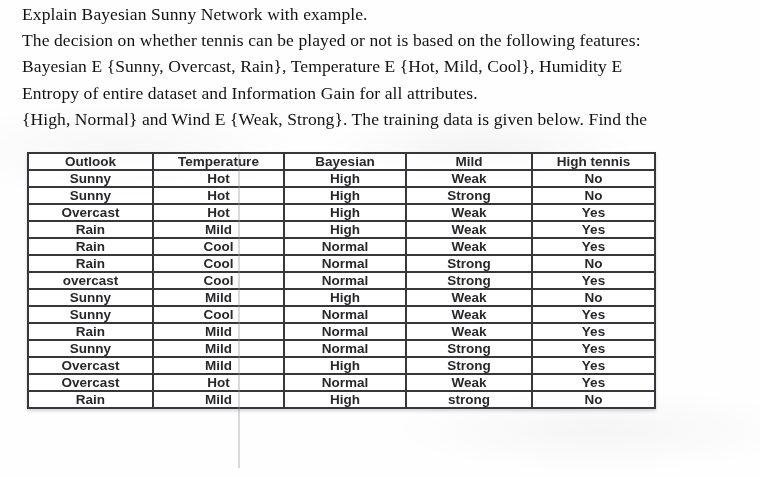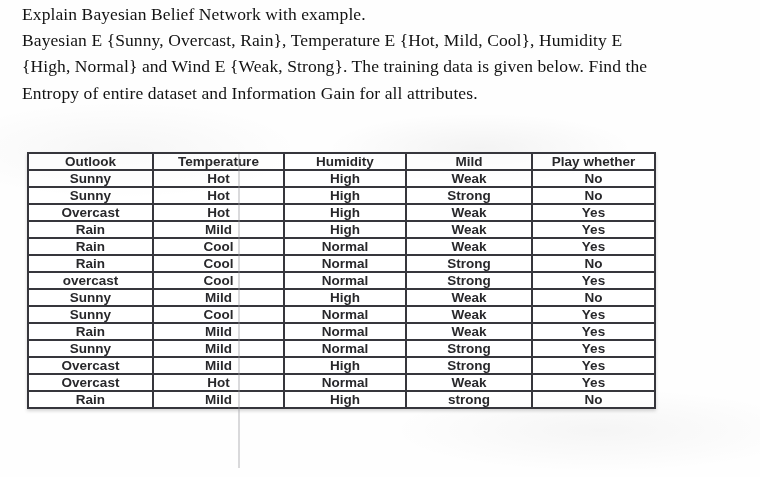--- a/index.html
+++ b/index.html
@@ -57,41 +57,42 @@
     background: rgba(150,150,155,0.35);
     pointer-events: none;
   }
 </style>
 </head>
 <body>
 
 <div class="page">
 
   <div class="question">
-    <div>Explain Bayesian Belief Network with example.</div>
+    <div>Explain Bayesian Sunny Network with example.</div>
+    <div>The decision on whether tennis can be played or not is based on the following features:</div>
     <div>Bayesian E {Sunny, Overcast, Rain}, Temperature E {Hot, Mild, Cool}, Humidity E</div>
+    <div>Entropy of entire dataset and Information Gain for all attributes.</div>
     <div>{High, Normal} and Wind E {Weak, Strong}. The training data is given below. Find the</div>
-    <div>Entropy of entire dataset and Information Gain for all attributes.</div>
   </div>
 
   <table class="train">
     <colgroup>
       <col style="width:125px">
       <col style="width:131px">
       <col style="width:122px">
       <col style="width:126px">
       <col style="width:123px">
     </colgroup>
     <thead>
       <tr>
         <th>Outlook</th>
         <th>Temperature</th>
-        <th>Humidity</th>
+        <th>Bayesian</th>
         <th>Mild</th>
-        <th>Play whether</th>
+        <th>High tennis</th>
       </tr>
     </thead>
     <tbody>
         <tr>
           <td>Sunny</td>
           <td>Hot</td>
           <td>High</td>
           <td>Weak</td>
           <td>No</td>
         </tr>

